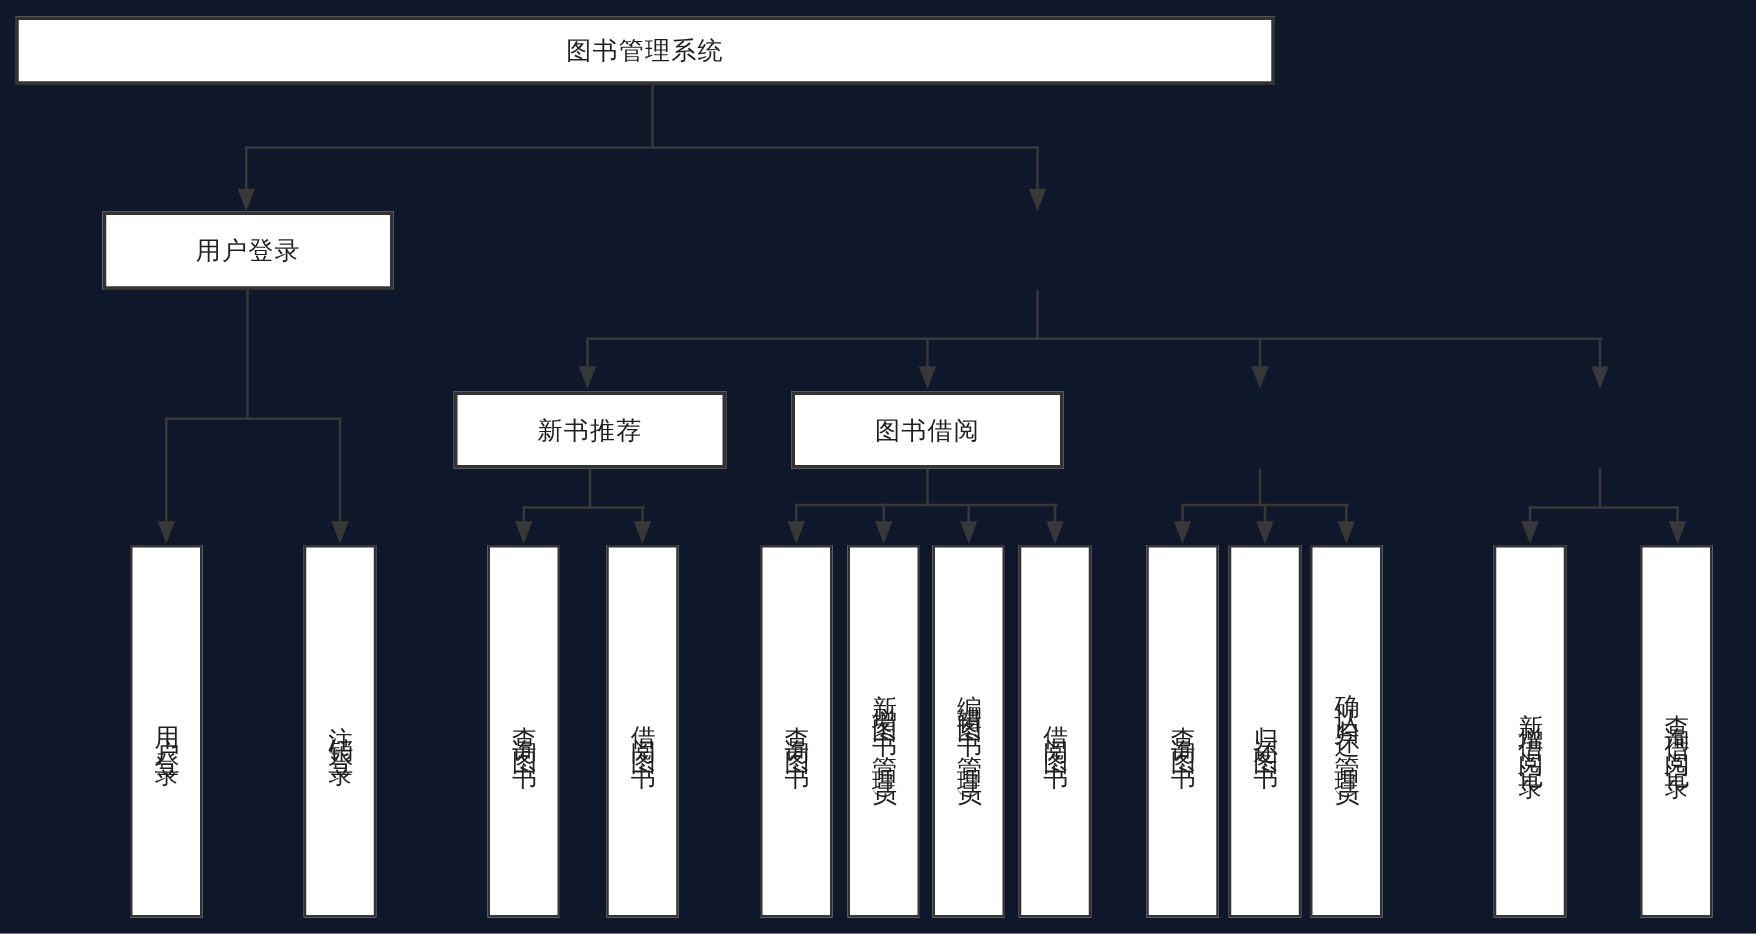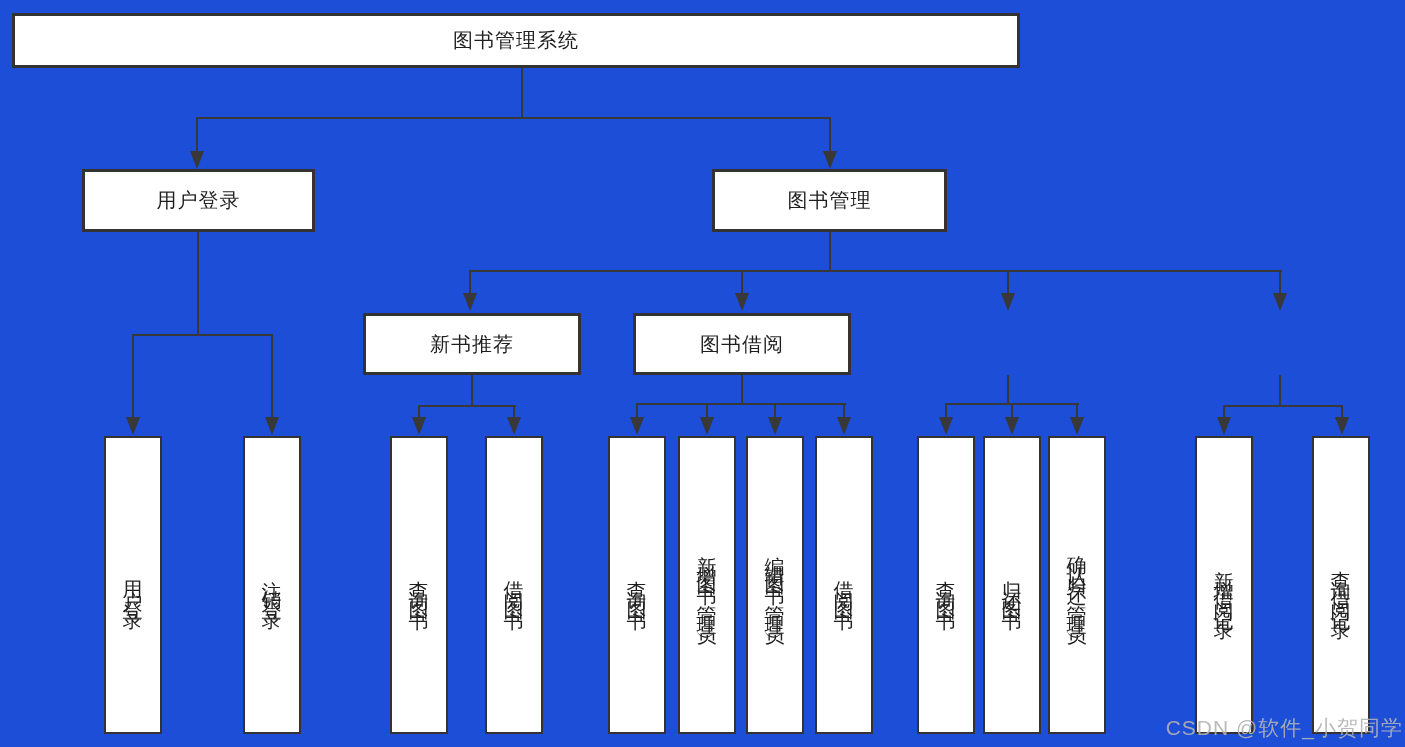--- a/index.html
+++ b/index.html
@@ -1,20 +1,20 @@
 <!DOCTYPE html>
 <html><head>
 <meta charset="utf-8">
 <style>
   html, body { margin: 0; padding: 0; background: #ffffff; }
   #canvas {
     position: relative;
     width: 1405px;
     height: 747px;
-    background: #1d4ed8;
+    background: #0f172a;
     font-family: "Liberation Sans", "DejaVu Sans", sans-serif;
     color: #1f1f1f;
     overflow: hidden;
   }
   .hbox {
     position: absolute;
     background: #ffffff;
     border: 3px solid #333333;
     display: flex;
     align-items: center;
@@ -81,23 +81,20 @@
 
   <div class="line" style="left:521px; top:68px; width:2px; height:51px;"></div>
   <div class="line" style="left:196px; top:117px; width:635px; height:2px;"></div>
   <div class="line" style="left:196px; top:117px; width:2px; height:36px;"></div>
   <div class="arr" style="left:190px; top:151px;"></div>
   <div class="line" style="left:829px; top:117px; width:2px; height:36px;"></div>
   <div class="arr" style="left:823px; top:151px;"></div>
 
   <div class="hbox" style="left:82px; top:169px; width:233px; height:63px;">
     <span>用户登录</span>
-  </div>
-  <div class="hbox" style="left:712px; top:169px; width:235px; height:63px;">
-    <span>图书管理</span>
   </div>
 
   <div class="line" style="left:197px; top:232px; width:2px; height:104px;"></div>
   <div class="line" style="left:132px; top:334px; width:141px; height:2px;"></div>
   <div class="line" style="left:132px; top:334px; width:2px; height:84px;"></div>
   <div class="arr" style="left:126px; top:417px;"></div>
   <div class="line" style="left:271px; top:334px; width:2px; height:84px;"></div>
   <div class="arr" style="left:265px; top:417px;"></div>
 
   <div class="line" style="left:829px; top:232px; width:2px; height:40px;"></div>
@@ -189,15 +186,14 @@
     <span class="vtext">确认归还（管理员）</span>
   </div>
 
   <div class="vbox" style="left:1195px;">
     <span class="vtext">新增借阅记录</span>
   </div>
   <div class="vbox" style="left:1312px;">
     <span class="vtext">查询借阅记录</span>
   </div>
 
-  <div class="watermark">CSDN @软件_小贺同学</div>
 
 </div>
 
 </body></html>

